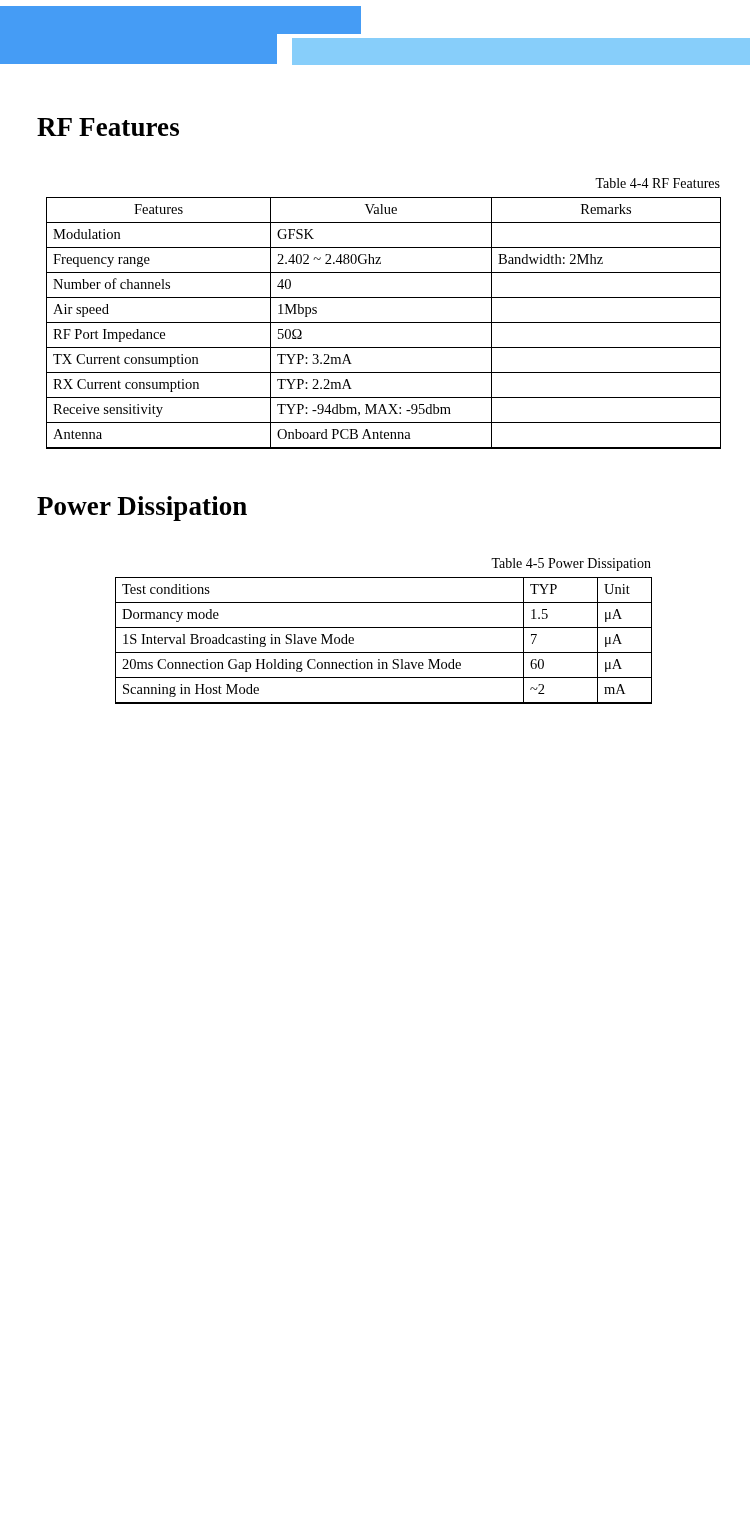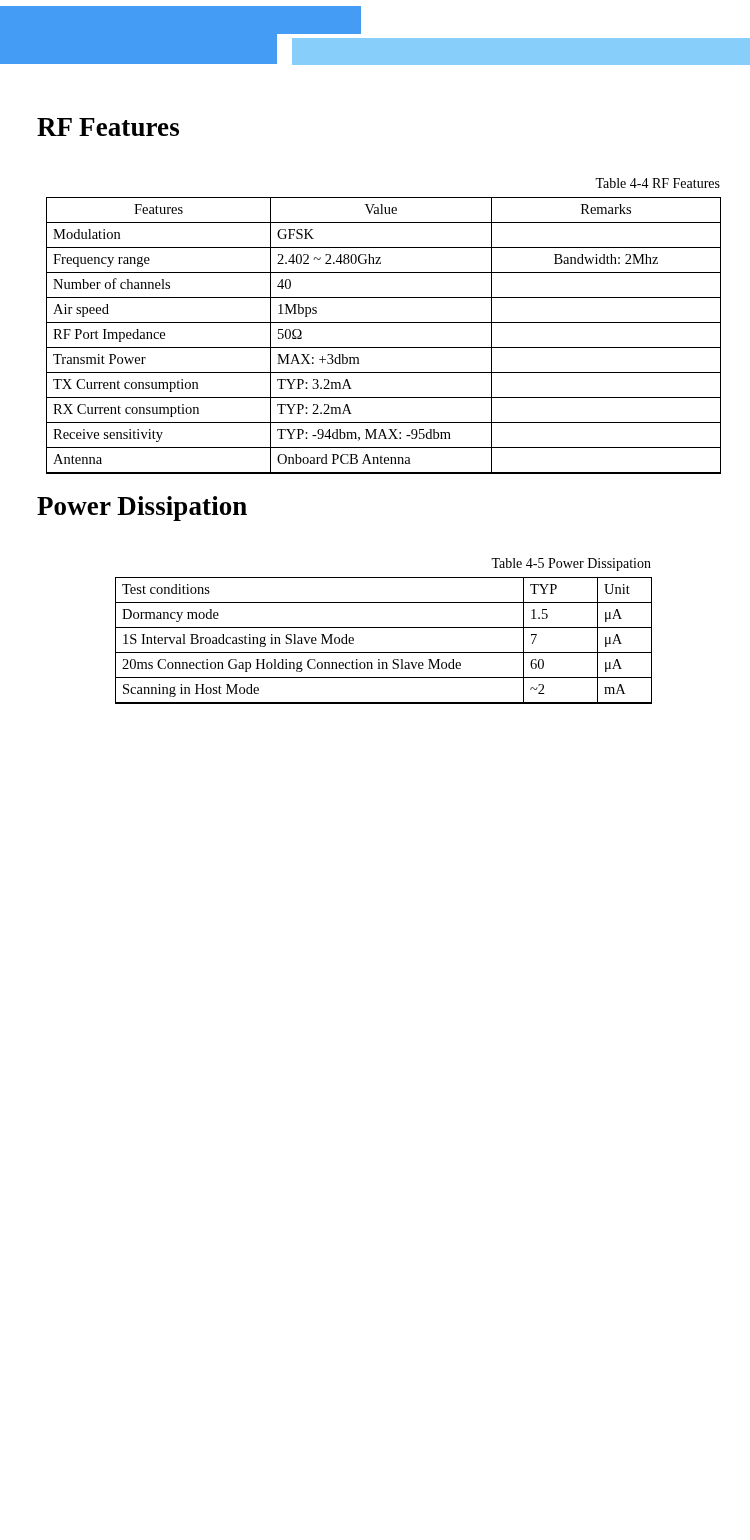--- a/index.html
+++ b/index.html
@@ -89,21 +89,21 @@
     white-space: nowrap;
   }
 
   
   #rf-table { left: 46px; top: 197px; width: 674px; }
   #rf-table .col-attribute { width: 224px; }
   #rf-table .col-value     { width: 221px; }
   #rf-table .col-remarks   { width: 229px; }
   #rf-table thead th { text-align: center; }
   #rf-table tbody td { text-align: left; }
-  #rf-table tbody td.center-cell { text-align: center; }
+  #rf-table tbody td.center-cell { }
   #rf-table tbody tr:last-child td { border-bottom-width: 2px; }
 
   
   #power-table { left: 115px; top: 577px; width: 536px; }
   #power-table .col-conditions { width: 408px; }
   #power-table .col-typ        { width: 74px; }
   #power-table .col-unit       { width: 54px; }
   #power-table th, #power-table td { text-align: left; }
   #power-table tbody tr:last-child td { border-bottom-width: 2px; }
 </style>
@@ -153,25 +153,20 @@
       <td>Air speed</td>
       <td>1Mbps</td>
       <td class="center-cell"></td>
     </tr>
     <tr>
       <td>RF Port Impedance</td>
       <td>50Ω</td>
       <td class="center-cell"></td>
     </tr>
     <tr>
-      <td>Transmit Power</td>
-      <td>MAX: +3dbm</td>
-      <td class="center-cell"></td>
-    </tr>
-    <tr>
       <td>TX Current consumption</td>
       <td>TYP: 3.2mA</td>
       <td class="center-cell"></td>
     </tr>
     <tr>
       <td>RX Current consumption</td>
       <td>TYP: 2.2mA</td>
       <td class="center-cell"></td>
     </tr>
     <tr>

